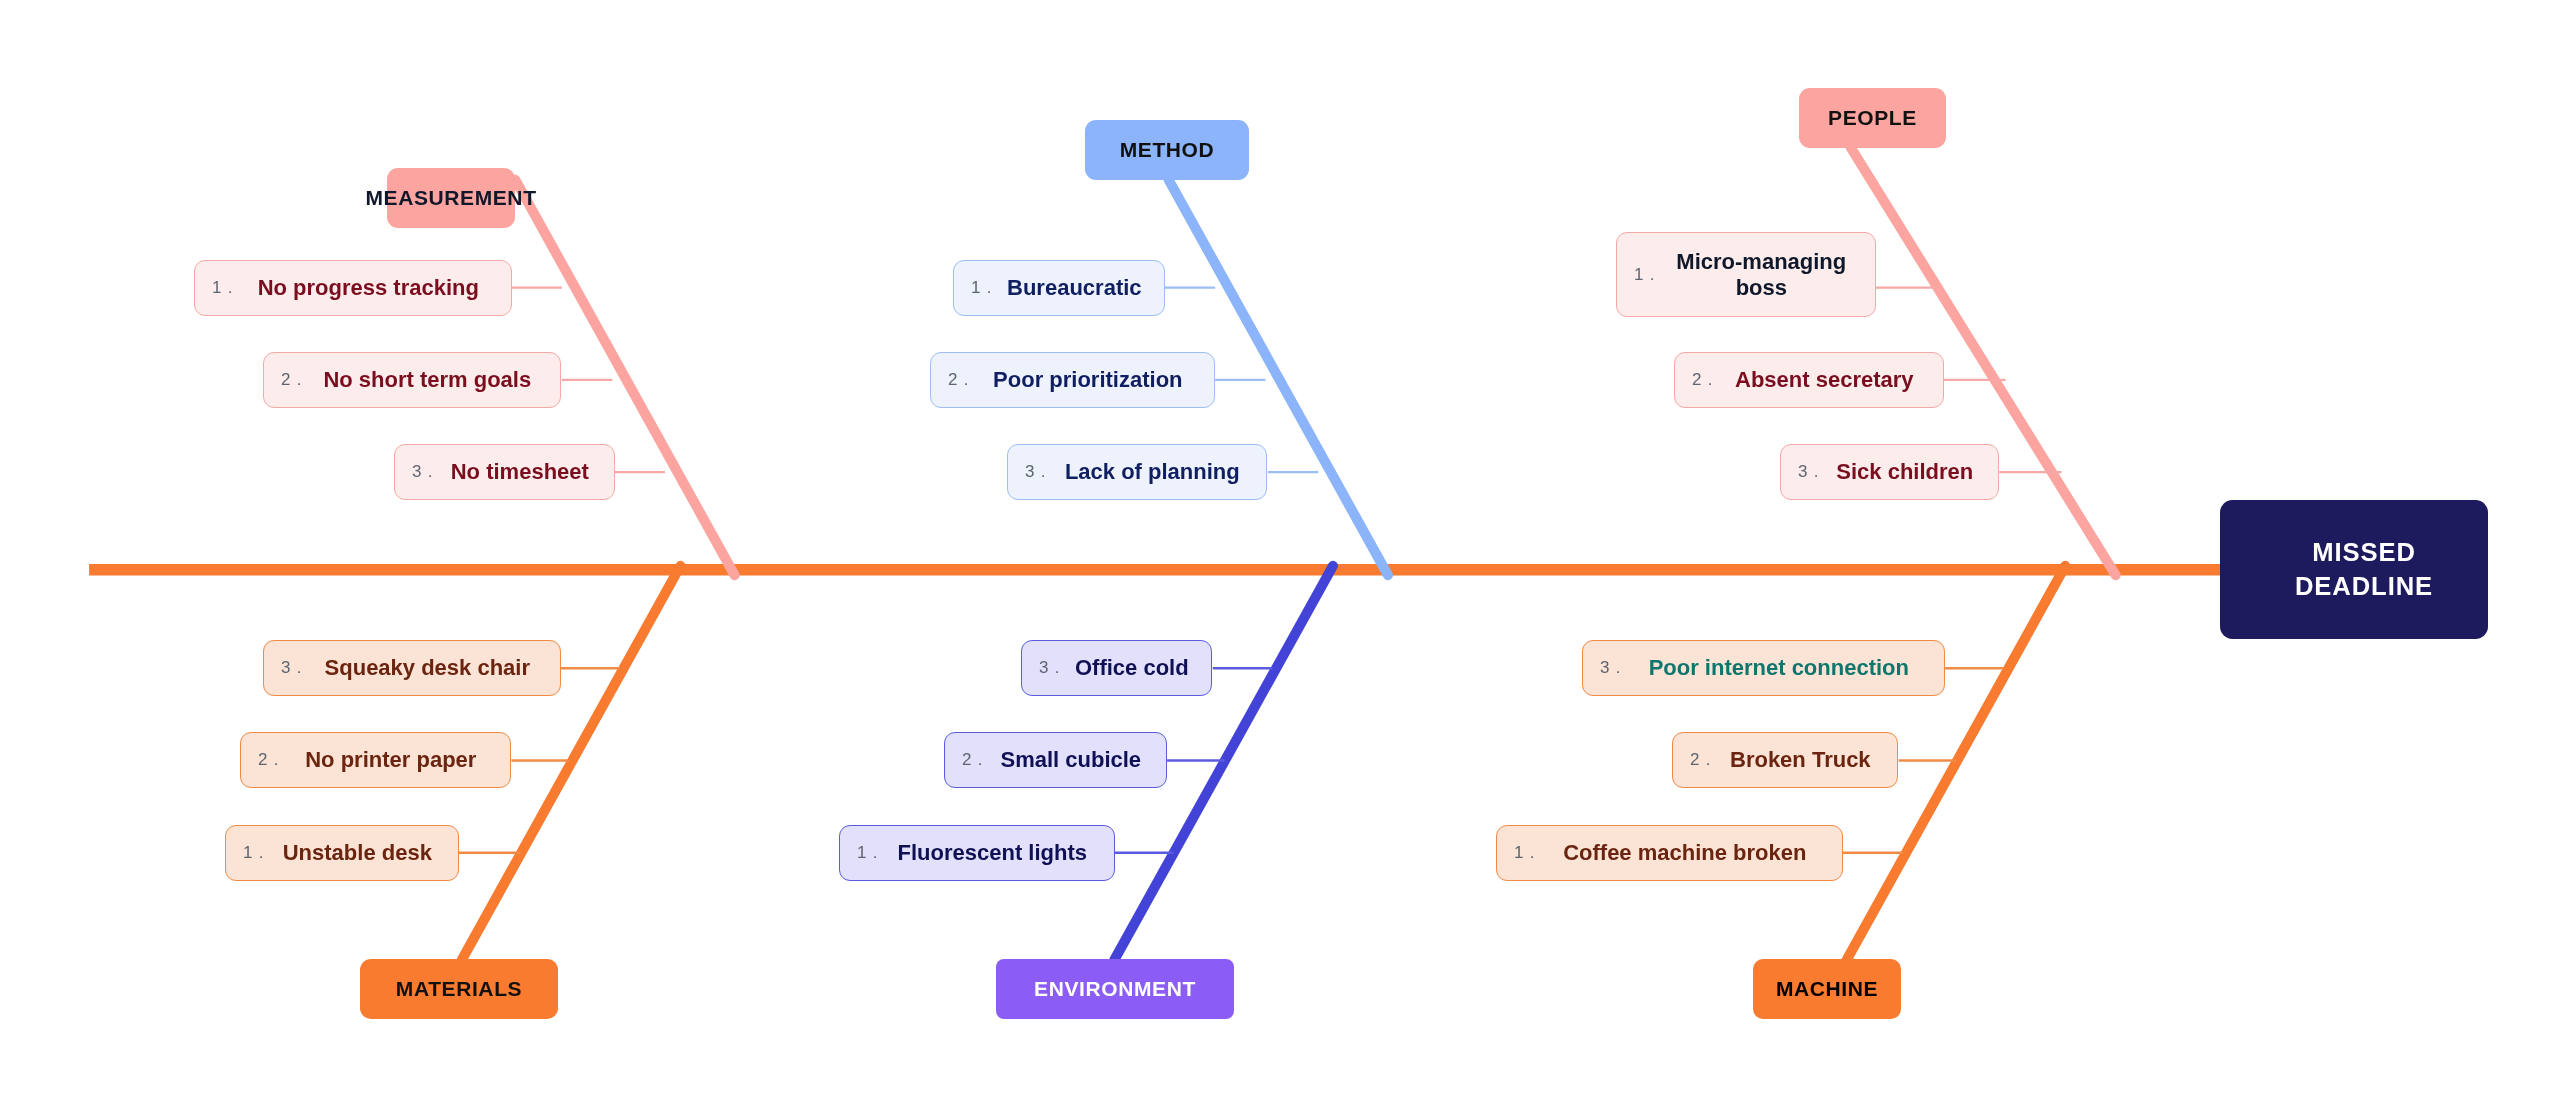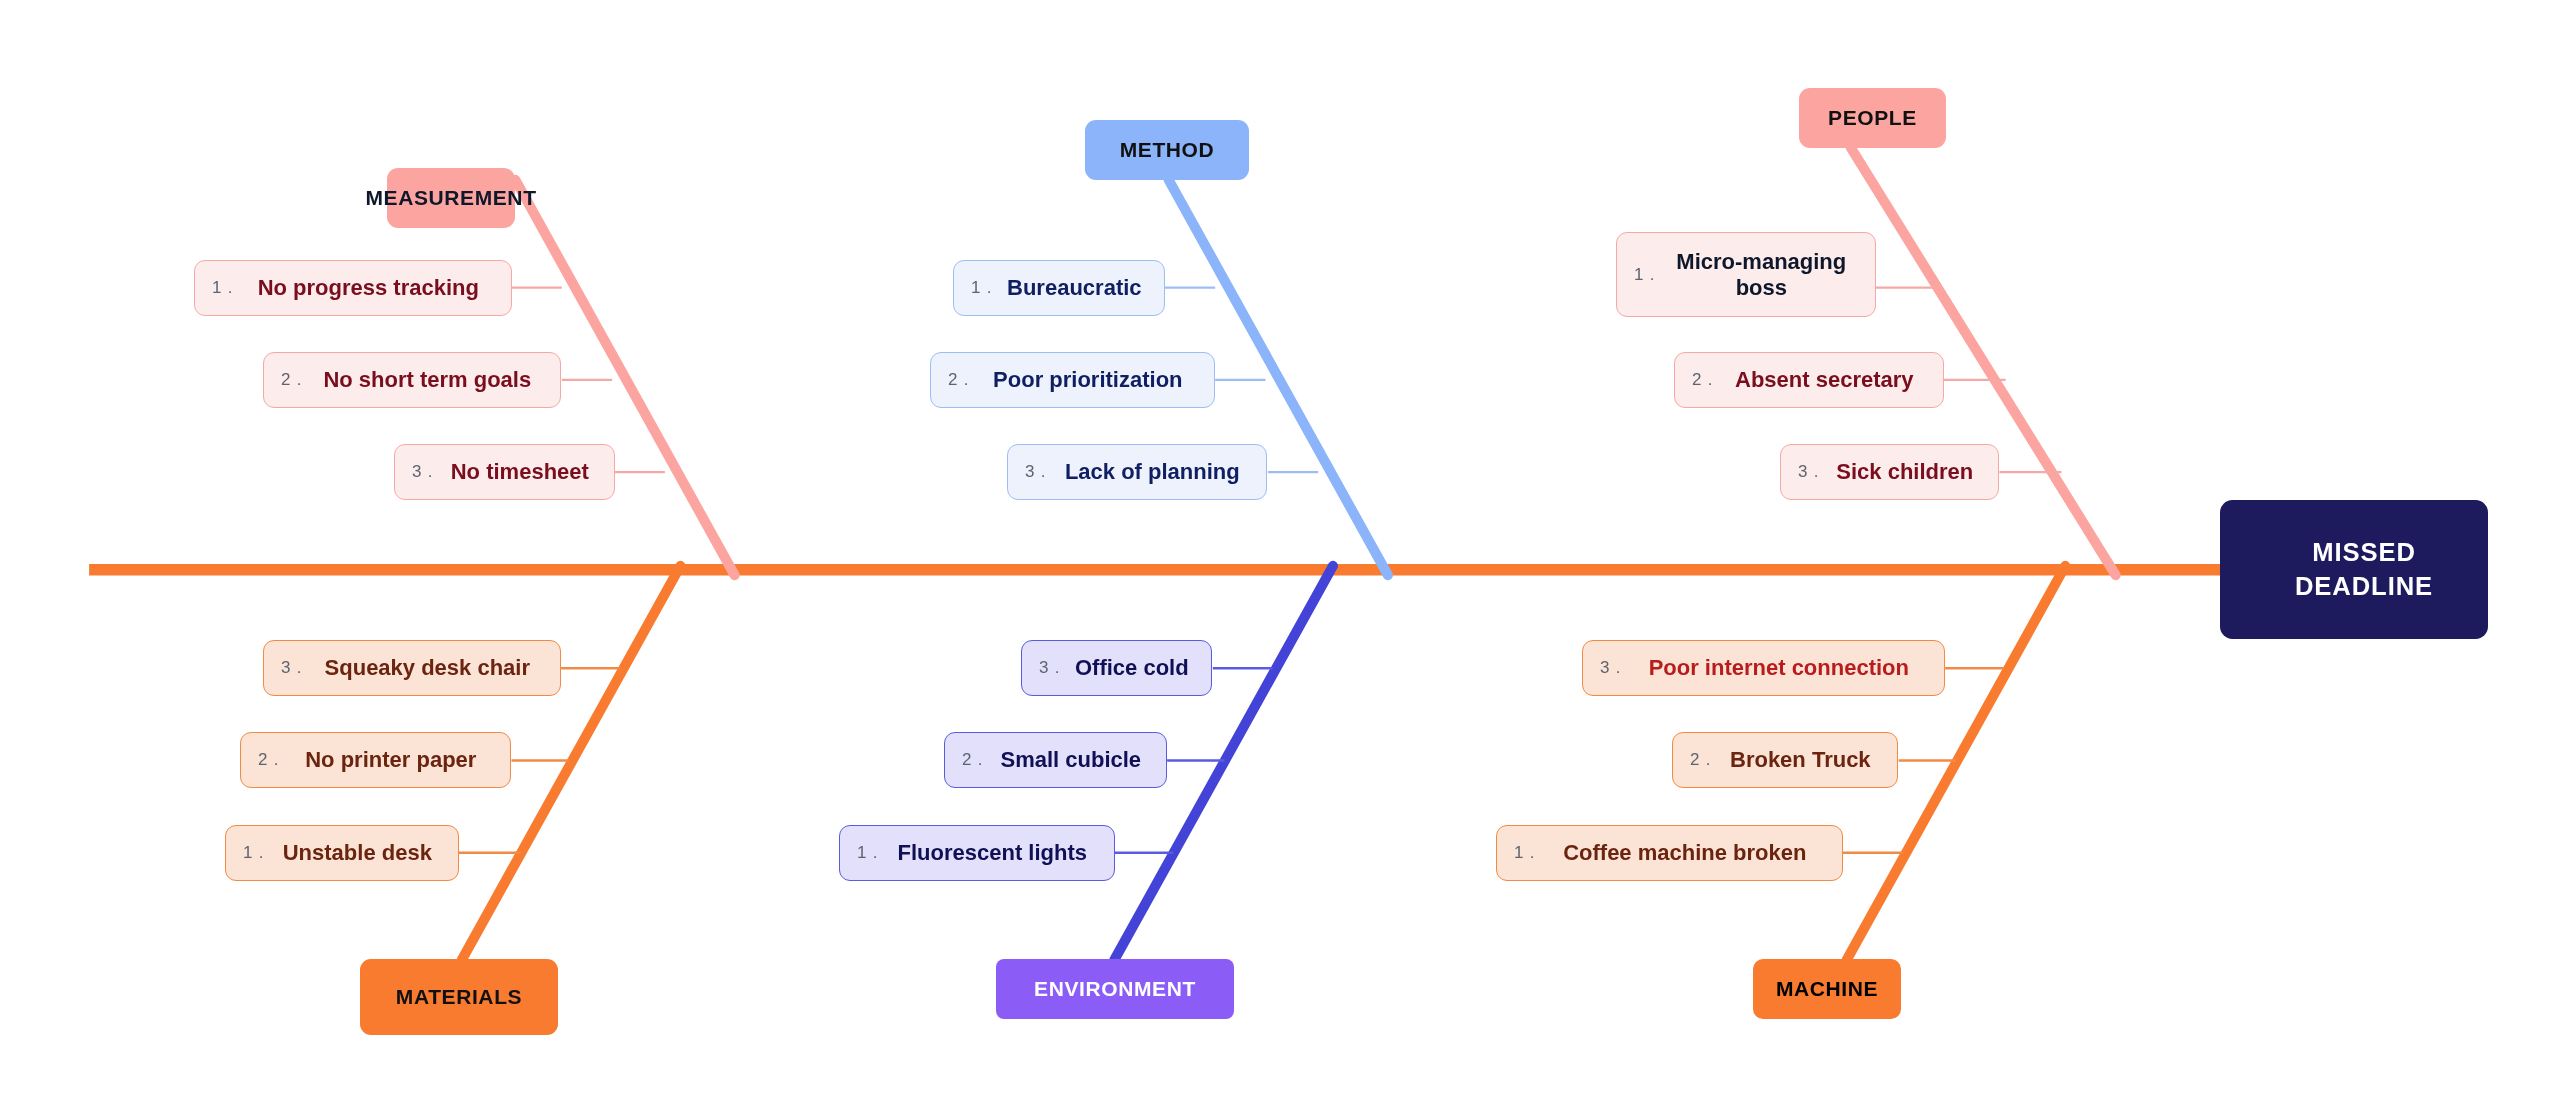--- a/index.html
+++ b/index.html
@@ -133,21 +133,21 @@
   </div>
 
   <div class="cat-header" id="hdr-method" style="left: 1085px; top: 120px; width: 164px; height: 60px; background: rgb(140, 180, 250); color: rgb(17, 17, 17);">
     <span>METHOD</span>
   </div>
 
   <div class="cat-header" id="hdr-people" style="left: 1799px; top: 88px; width: 147px; height: 60px; background: rgb(252, 165, 160); color: rgb(17, 17, 17);">
     <span>PEOPLE</span>
   </div>
 
-  <div class="cat-header" id="hdr-materials" style="left: 360px; top: 959px; width: 198px; height: 76px; background: rgb(249, 123, 48); color: rgb(17, 17, 17);">
+  <div class="cat-header" id="hdr-materials" style="left: 360px; top: 959px; width: 198px; height: 60px; background: rgb(249, 123, 48); color: rgb(17, 17, 17);">
     <span>MATERIALS</span>
   </div>
 
   <div class="cat-header" id="hdr-environment" style="left: 996px; top: 959px; width: 238px; height: 60px; background: #8b5cf6; color: rgb(255, 255, 255); border-radius: 8px;">
     <span>ENVIRONMENT</span>
   </div>
 
   <div class="cat-header" id="hdr-machine" style="left: 1753px; top: 959px; width: 148px; height: 60px; background: rgb(249, 123, 48); color: #000000; border-radius: 10px;">
     <span>MACHINE</span>
   </div>
@@ -212,21 +212,21 @@
     <span class="num">2 .</span>
     <span class="txt" style="color: rgb(16, 16, 85);">Small cubicle</span>
   </div>
   <div class="cause" id="c-env-1" style="left: 839px; top: 825px; width: 276px; height: 56px; background: rgb(226, 224, 251); border-color: rgb(91, 91, 224);">
     <span class="num">1 .</span>
     <span class="txt" style="color: rgb(16, 16, 85);">Fluorescent lights</span>
   </div>
 
   <div class="cause" id="c-mch-3" style="left: 1582px; top: 640px; width: 363px; height: 56px; background: rgb(251, 228, 213); border-color: rgb(240, 139, 69);">
     <span class="num">3 .</span>
-    <span class="txt" style="color: #b91c1c;">Poor internet connection</span>
+    <span class="txt" style="color: #0f766e;">Poor internet connection</span>
   </div>
   <div class="cause" id="c-mch-2" style="left: 1672px; top: 732px; width: 226px; height: 56px; background: rgb(251, 228, 213); border-color: rgb(240, 139, 69);">
     <span class="num">2 .</span>
     <span class="txt" style="color: rgb(107, 36, 16);">Broken Truck</span>
   </div>
   <div class="cause" id="c-mch-1" style="left: 1496px; top: 825px; width: 347px; height: 56px; background: rgb(251, 228, 213); border-color: rgb(240, 139, 69);">
     <span class="num">1 .</span>
     <span class="txt" style="color: rgb(107, 36, 16);">Coffee machine broken</span>
   </div>
 

